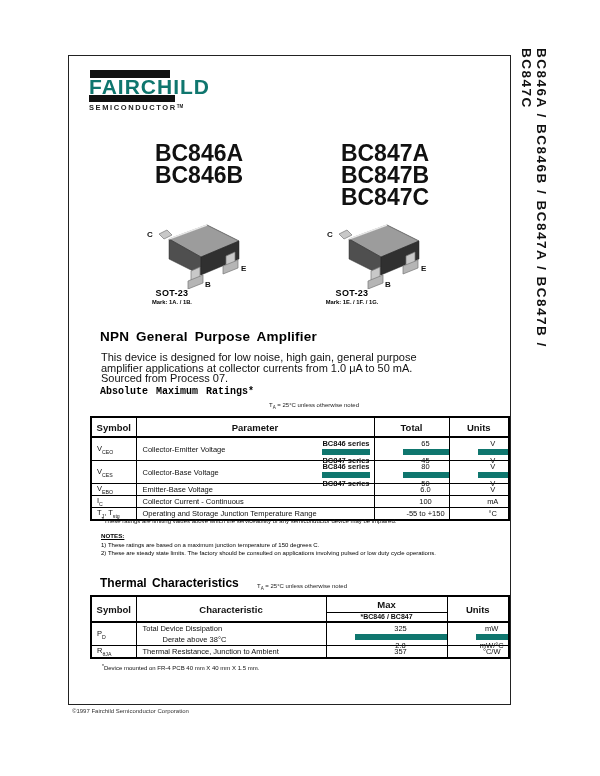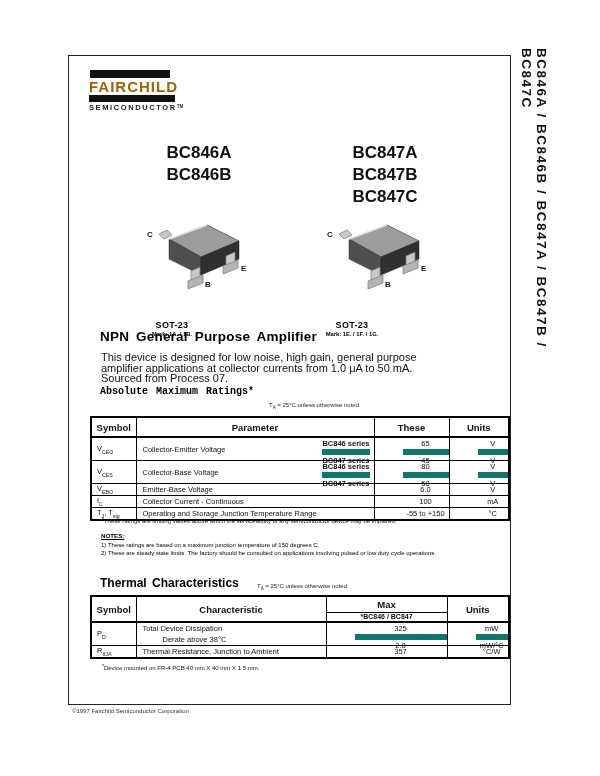--- a/index.html
+++ b/index.html
@@ -8,39 +8,39 @@
 
   .frame { position:absolute; left:68px; top:55px; width:443px; height:650px; border:1px solid #222; background:#fff; }
 
   
   .side-title { position:absolute; left:519px; top:48px; height:360px;
     writing-mode:vertical-rl; font-weight:bold; font-size:13.5px; letter-spacing:1.5px; color:#111; }
 
   
   .logo { position:absolute; left:20px; top:14px; width:110px; }
   .logo .bar1 { width:80px; height:8px; background:#111; margin-left:1px; }
-  .logo .brand { font-weight:bold; font-size:15px; letter-spacing:1px; color:#a16207; line-height:17px; }
+  .logo .brand { font-weight:bold; font-size:21px; letter-spacing:1px; color:#0f766e; line-height:17px; }
   .logo .bar2 { width:86px; height:7px; background:#111; }
   .logo .sub { font-weight:bold; font-size:7.5px; letter-spacing:1.6px; color:#222; margin-top:1px; }
   .logo .tm { font-size:4.5px; vertical-align:2px; letter-spacing:0; }
 
   
-  .pn-col { position:absolute; top:86px; width:140px; text-align:center; font-weight:bold; font-size:17px; line-height:22px; color:#111; }
+  .pn-col { position:absolute; top:86px; width:140px; text-align:center; font-weight:bold; font-size:23px; line-height:22px; color:#111; }
   .pn-left { left:60px; }
   .pn-right { left:246px; }
 
   
   .pkg { position:absolute; top:165px; width:150px; }
   .pkg-left { left:70px; }
   .pkg-right { left:250px; }
   .pkg svg { display:block; }
   .pkg-caption { position:absolute; width:90px; text-align:center; }
   .cap-left { left:58px; top:232px; }
   .cap-right { left:238px; top:232px; }
-  .pkg-name { font-weight:bold; font-size:9px; letter-spacing:0.3px;margin-top:32px; }
+  .pkg-name { font-weight:bold; font-size:9px; letter-spacing:0.3px; }
   .pkg-mark { font-weight:bold; font-size:5.8px; margin-top:1px; }
   .pin-label { font-weight:bold; font-size:8px; fill:#111; font-family:"Liberation Sans",sans-serif; }
 
   
   .desc-title { position:absolute; left:31px; top:273px; font-weight:bold; font-size:13.5px; word-spacing:3px; letter-spacing:0.2px; }
   .desc-body { position:absolute; left:32px; top:296px; width:318px; font-size:11px; line-height:10.5px; color:#111; }
 
   
   .sec-title { position:absolute; font-weight:bold; color:#000; }
   .amr-title { left:31px; top:330px; font-size:10px; word-spacing:2px;font-family:Liberation Mono, monospace; }
@@ -162,21 +162,21 @@
       <colgroup>
           <col style="width:45px">
           <col style="width:238px">
           <col style="width:75px">
           <col style="width:60px">
         </colgroup>
       <thead>
         <tr>
           <th>Symbol</th>
           <th>Parameter</th>
-          <th>These</th>
+          <th>Total</th>
           <th>Units</th>
         </tr>
       </thead>
       <tbody id="t1-body">
           <tr>
             <td class="sym"><span>V<sub>CEO</sub></span></td>
             <td class="param">
               <div class="cellline pname">Collector-Emitter Voltage</div>
               <div class="pseries">
                 <div>BC846 series</div>

